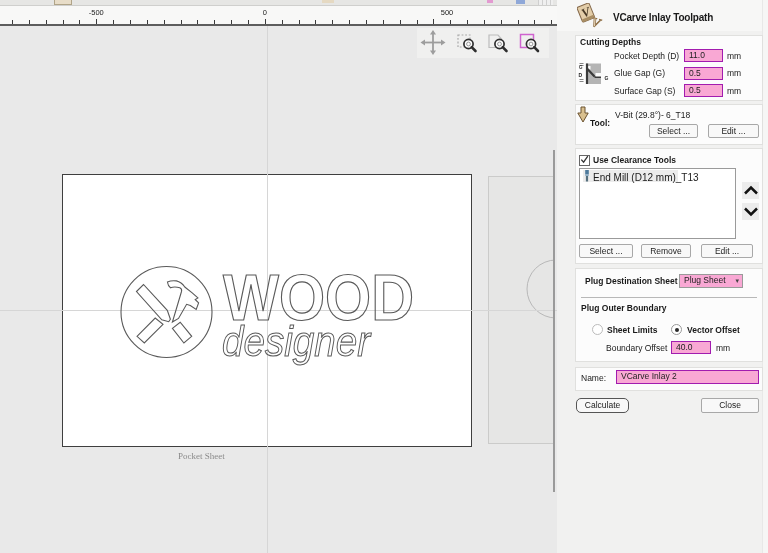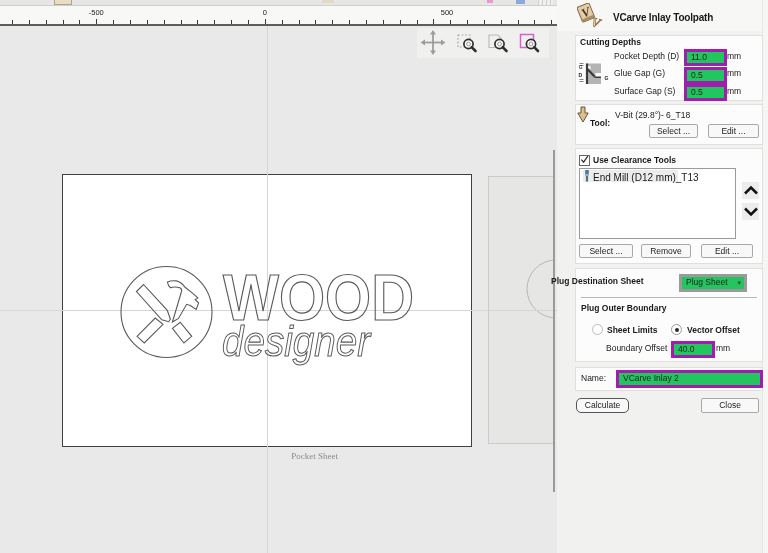--- a/index.html
+++ b/index.html
@@ -2,21 +2,21 @@
 <html><head><meta charset="utf-8"><style>
 html,body{margin:0;padding:0}
 body{width:768px;height:553px;position:relative;overflow:hidden;
  font-family:"Liberation Sans",sans-serif;background:#e9e9e9;
  -webkit-font-smoothing:antialiased}
 .abs{position:absolute}
 .gbox{position:absolute;background:#fcfcfc;border:1px solid #e0e0de}
 .b{font-weight:bold;color:#1a1a1a}
 .btn{position:absolute;background:#f8f8f8;border:1px solid #a8a8a8;border-radius:2px;
  font-size:8.5px;color:#222;text-align:center;line-height:12px}
-.inp{position:absolute;background:#22c55e;border:3px solid #a21caf;font-size:8.5px;color:#222;
+.inp{position:absolute;background:#f9a8d4;border:1px solid #a21caf;font-size:8.5px;color:#222;
  line-height:11px;padding-left:4px}
 .lbl{position:absolute;font-size:8.5px;color:#1a1a1a;white-space:nowrap}
 </style></head><body>
 <div class="abs" style="left:0;top:0;width:768px;height:5px;background:#e6e6e4"></div>
 <div class="abs" style="left:54px;top:0;width:16px;height:4px;background:#e8ddc8;border:1px solid #b0a488;border-top:none"></div>
 <div class="abs" style="left:322px;top:0;width:12px;height:3px;background:#e5d9c2"></div>
 <div class="abs" style="left:487px;top:0;width:6px;height:3px;background:#e39ad1"></div>
 <div class="abs" style="left:516px;top:0;width:9px;height:4px;background:#8fa8d8"></div>
 <div class="abs" style="left:538px;top:0;width:15px;height:6px;background:repeating-linear-gradient(to right,#cfcfcf 0 1px,#efefef 1px 4px)"></div>
 <div class="abs" style="left:0;top:5px;width:560px;height:19px;background:#f8f8f7;border-top:1px solid #cfcfcd">
@@ -90,21 +90,21 @@
 <div class="abs" style="left:0;top:310px;width:557px;height:1px;background:#d6d6d6"></div>
 <svg style="position:absolute;left:62px;top:174px" width="409" height="272" viewBox="62 174 409 272">
     <circle cx="166.5" cy="312" r="45.5" fill="none" stroke="#5a5a5a" stroke-width="1.1" stroke-linejoin="miter"></circle>
     <polygon points="136.5,291.5 143.5,284.5 167.3,310.3 170.4,319.2 168.7,321.7 161.8,319.8" fill="none" stroke="#5a5a5a" stroke-width="1.1" stroke-linejoin="miter"></polygon>
     <path d="M 167.4 282.0 Q 171.5 280.2 176.4 280.9 Q 181.5 282.2 184.8 287.0 L 192.2 292.8 L 197.9 297.9 L 195.2 299.5 L 198.6 302.9 L 196.2 309.5 L 190.3 305.6 L 186.6 304.3 L 178.5 318.4 L 172.4 322.0 L 176.9 307.0 L 181.5 291.5 Q 182.2 288.8 179.8 287.8 Q 174.5 286.2 170.5 287.8 Q 168 286 167.4 282.0 Z" fill="none" stroke="#5a5a5a" stroke-width="1.1" stroke-linejoin="miter"></path>
     <polygon points="137,336.3 155.2,318 163,324.3 144.3,343" fill="none" stroke="#5a5a5a" stroke-width="1.1" stroke-linejoin="miter"></polygon>
     <polygon points="172.4,328.4 180.2,322.2 191.7,336.3 183.9,343" fill="none" stroke="#5a5a5a" stroke-width="1.1" stroke-linejoin="miter"></polygon>
     <text x="223" y="320" font-family="Liberation Sans" font-weight="bold" font-size="65" textLength="191" lengthAdjust="spacingAndGlyphs" fill="none" stroke="#5a5a5a" stroke-width="1.2">WOOD</text>
     <text x="222" y="356" font-family="Liberation Sans" font-style="italic" font-size="42" textLength="148" lengthAdjust="spacingAndGlyphs" fill="none" stroke="#5a5a5a" stroke-width="1.05">designer</text>
   </svg>
-<div class="abs" style="left:178px;top:451px;width:160px;text-align:right;font-family:'Liberation Serif',serif;font-size:9px;color:#8a8a8a">Pocket Sheet</div>
+<div class="abs" style="left:178px;top:451px;width:160px;text-align:left;font-family:'Liberation Serif',serif;font-size:9px;color:#8a8a8a">Pocket Sheet</div>
 <div class="abs" style="left:553px;top:150px;width:2px;height:342px;background:#9a9a9a"></div>
 <div class="abs" style="left:557px;top:0;width:211px;height:553px;background:#f1f1f0"></div>
 <div class="abs" style="left:557px;top:0;width:205px;height:31px;background:#f7f7f6"></div>
 <div class="abs" style="left:762px;top:0;width:6px;height:553px;background:#f6f6f5;border-left:1px solid #e8e8e7"></div>
 <svg class="abs" style="left:577px;top:3px" width="28" height="27" viewBox="0 0 28 27">
 <g transform="rotate(-22 9 10)">
  <rect x="2.5" y="1.5" width="13" height="16" rx="1.5" fill="#e3cda8" stroke="#84684a" stroke-width="1"></rect>
  <rect x="2.5" y="14.5" width="13" height="3" rx="1" fill="#a98e64"></rect>
  <text x="9" y="13.5" text-anchor="middle" font-family="Liberation Serif" font-style="italic" font-weight="bold" font-size="12.5" fill="#4a3a26">V</text>
 </g>
@@ -161,21 +161,21 @@
     <path d="M 2 8.5 L 8 2.5 L 14 8.5" fill="none" stroke="#111" stroke-width="2.5"></path>
   </svg>
 <div class="abs" style="left:742px;top:203px;width:17px;height:17px;background:#ececec"></div>
 <svg class="abs" style="left:743px;top:206px" width="16" height="11" viewBox="0 0 16 11">
     <path d="M 2 2.5 L 8 8.5 L 14 2.5" fill="none" stroke="#111" stroke-width="2.5"></path>
   </svg>
 <div class="btn" style="left:579px;top:244px;width:52px;height:12px">Select ...</div>
 <div class="btn" style="left:641px;top:244px;width:48px;height:12px">Remove</div>
 <div class="btn" style="left:701px;top:244px;width:50px;height:12px">Edit ...</div>
 <div class="gbox" style="left:575px;top:268px;width:186px;height:92px"></div>
-<div class="lbl b" style="left:551px;top:276px">Plug Destination Sheet</div>
+<div class="lbl b" style="left:585px;top:276px">Plug Destination Sheet</div>
 <div class="inp" style="left:679px;top:274px;width:58px;height:12px;border-color:#9a9a9a">Plug Sheet<span style="position:absolute;right:3px;top:0px;color:#444;font-size:7px">▾</span></div>
 <div class="abs" style="left:581px;top:297px;width:176px;height:1px;background:#b8b8b8"></div>
 <div class="lbl b" style="left:581px;top:303px">Plug Outer Boundary</div>
 <div class="abs" style="left:592px;top:324px;width:9px;height:9px;border:1px solid #bbb;border-radius:50%;background:#fff"></div>
 <div class="lbl b" style="left:607px;top:325px">Sheet Limits</div>
 <div class="abs" style="left:671px;top:324px;width:9px;height:9px;border:1px solid #999;border-radius:50%;background:#fff"></div>
 <div class="abs" style="left:674.5px;top:327.5px;width:4px;height:4px;border-radius:50%;background:#2a2a2a"></div>
 <div class="lbl b" style="left:687px;top:325px">Vector Offset</div>
 <div class="lbl" style="left:606px;top:343px">Boundary Offset</div>
 <div class="inp" style="left:671px;top:341px;width:34px;height:11px">40.0</div>

